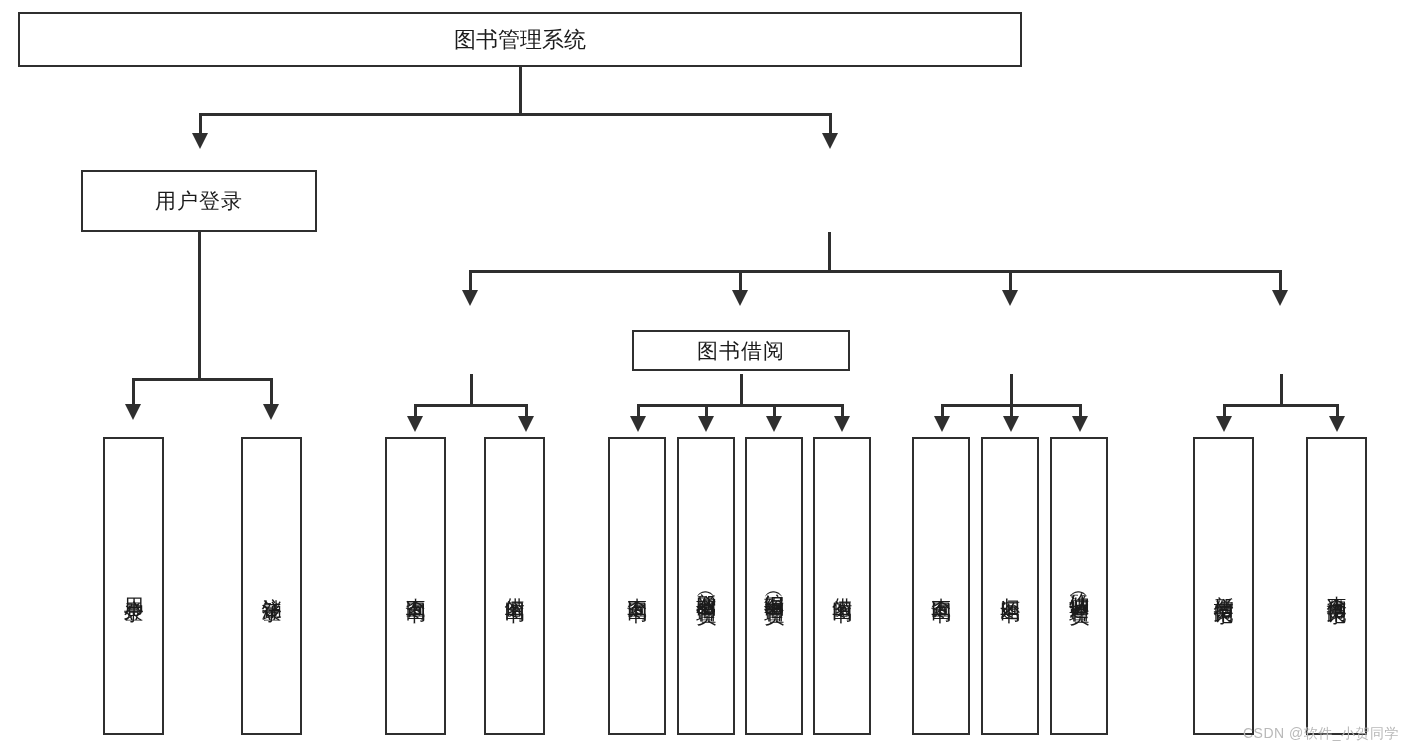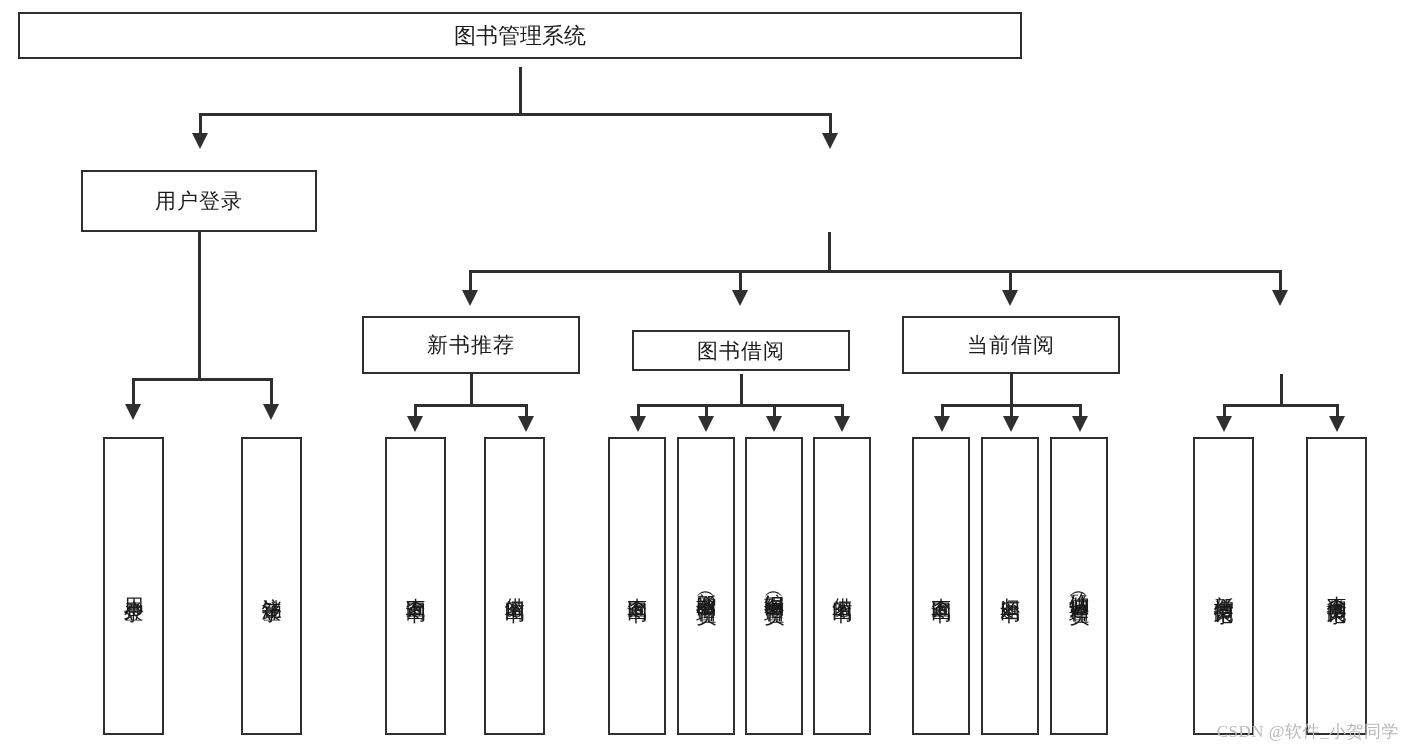--- a/index.html
+++ b/index.html
@@ -11,28 +11,28 @@
   .node.root{font-size:22px;}
   .leaf{position:absolute;box-sizing:border-box;border:2px solid #2f2f2f;background:#fff;
         display:flex;align-items:center;justify-content:center;}
   .leaf .vtxt{writing-mode:vertical-rl;text-orientation:upright;font-size:20px;line-height:1.18;
         color:#1b1b1b;letter-spacing:2px;white-space:nowrap;}
   .ln{position:absolute;background:#2f2f2f;}
   .ln.v{width:3px;}
   .ln.h{height:3px;}
   .arw{position:absolute;width:0;height:0;border-left:8px solid transparent;
        border-right:8px solid transparent;border-top:16px solid #2f2f2f;}
-  .wm{position:absolute;right:6px;bottom:4px;font-size:17px;color:#b9b9b9;letter-spacing:.5px;font-family:Liberation Serif, serif;}
+  .wm{position:absolute;right:6px;bottom:4px;font-size:14px;color:#b9b9b9;letter-spacing:.5px;}
 </style>
 </head>
 <body>
 
 <div id="canvas">
 
-  <div class="node root" style="left:18px;top:12px;width:1004px;height:47px;">
+  <div class="node root" style="left:18px;top:12px;width:1004px;height:55px;">
     <span>图书管理系统</span>
   </div>
 
   <div class="ln v" style="left:519px;top:67px;height:47px;"></div>
   <div class="ln h" style="left:199px;top:113px;width:632px;"></div>
   <div class="ln v" style="left:199px;top:113px;height:22px;"></div>
   <div class="ln v" style="left:829px;top:113px;height:22px;"></div>
   <div class="arw" style="left:192px;top:133px;"></div>
   <div class="arw" style="left:822px;top:133px;"></div>
 
@@ -51,28 +51,22 @@
   <div class="ln h" style="left:469px;top:270px;width:813px;"></div>
   <div class="ln v" style="left:469px;top:270px;height:22px;"></div>
   <div class="ln v" style="left:739px;top:270px;height:22px;"></div>
   <div class="ln v" style="left:1009px;top:270px;height:22px;"></div>
   <div class="ln v" style="left:1279px;top:270px;height:22px;"></div>
   <div class="arw" style="left:462px;top:290px;"></div>
   <div class="arw" style="left:732px;top:290px;"></div>
   <div class="arw" style="left:1002px;top:290px;"></div>
   <div class="arw" style="left:1272px;top:290px;"></div>
 
-  <div class="node h" style="left:362px;top:316px;width:218px;height:58px;">
-    <span>新书推荐</span>
-  </div>
   <div class="node h" style="left:632px;top:330px;width:218px;height:41px;">
     <span>图书借阅</span>
-  </div>
-  <div class="node h" style="left:902px;top:316px;width:218px;height:58px;">
-    <span>当前借阅</span>
   </div>
 
   <div class="ln v" style="left:470px;top:374px;height:32px;"></div>
   <div class="ln h" style="left:414px;top:404px;width:114px;"></div>
   <div class="ln v" style="left:414px;top:404px;height:14px;"></div>
   <div class="ln v" style="left:525px;top:404px;height:14px;"></div>
   <div class="arw" style="left:407px;top:416px;"></div>
   <div class="arw" style="left:518px;top:416px;"></div>
 
   <div class="ln v" style="left:740px;top:374px;height:32px;"></div>

